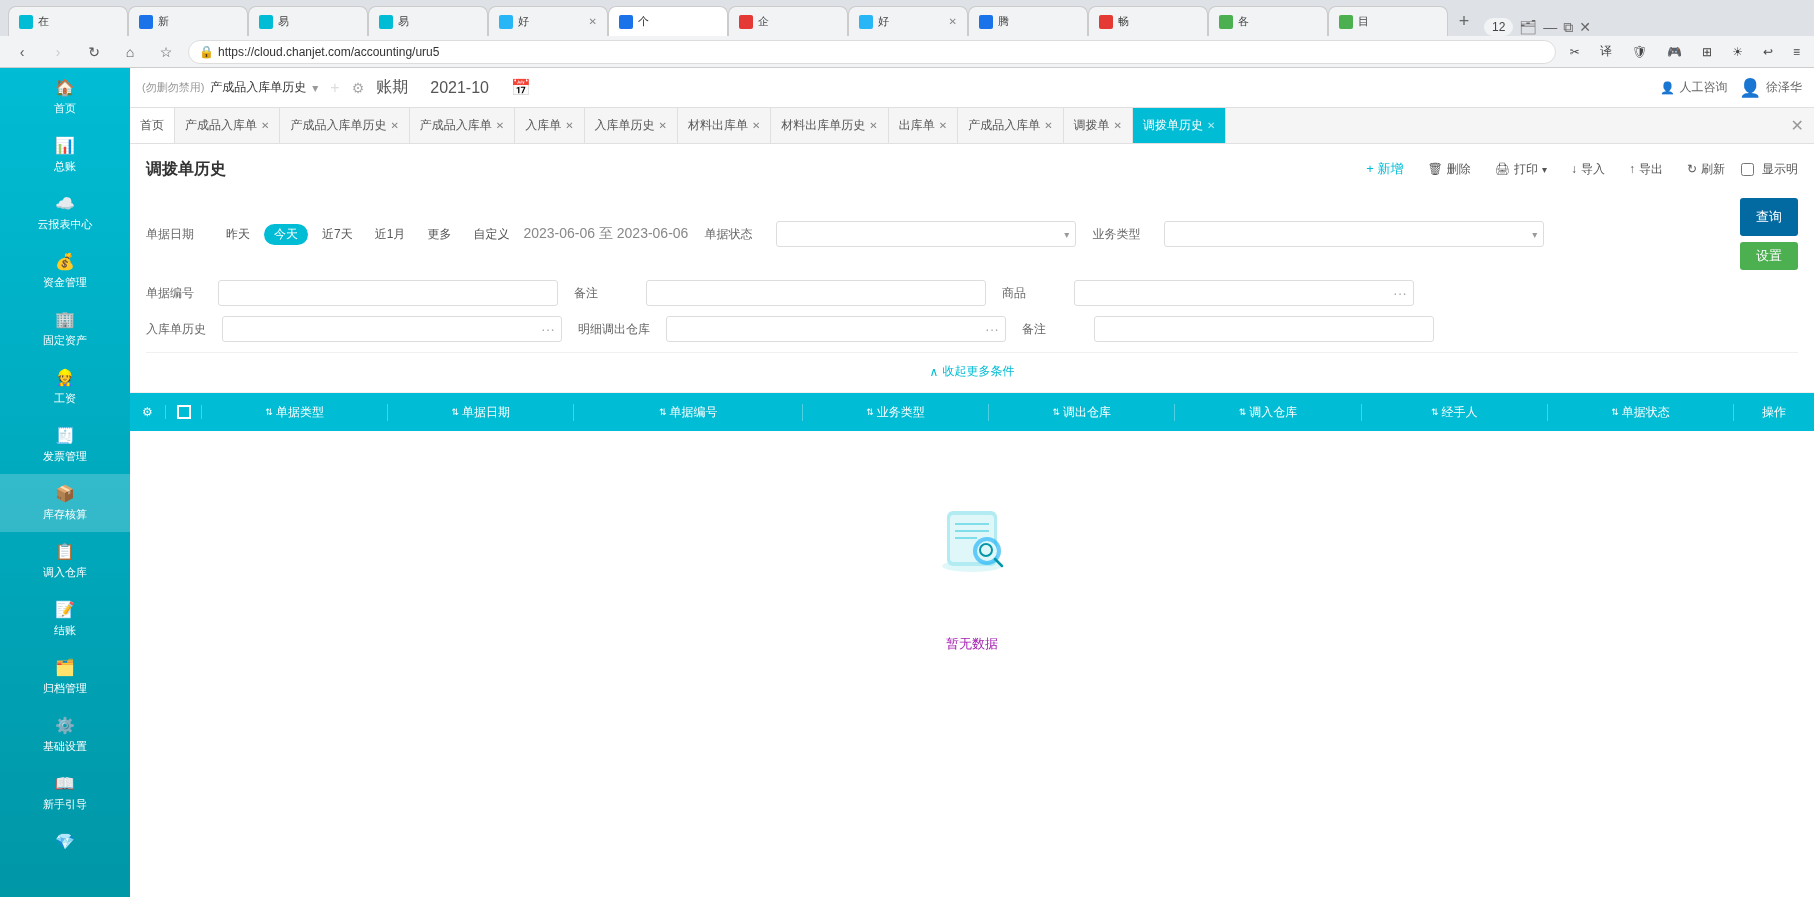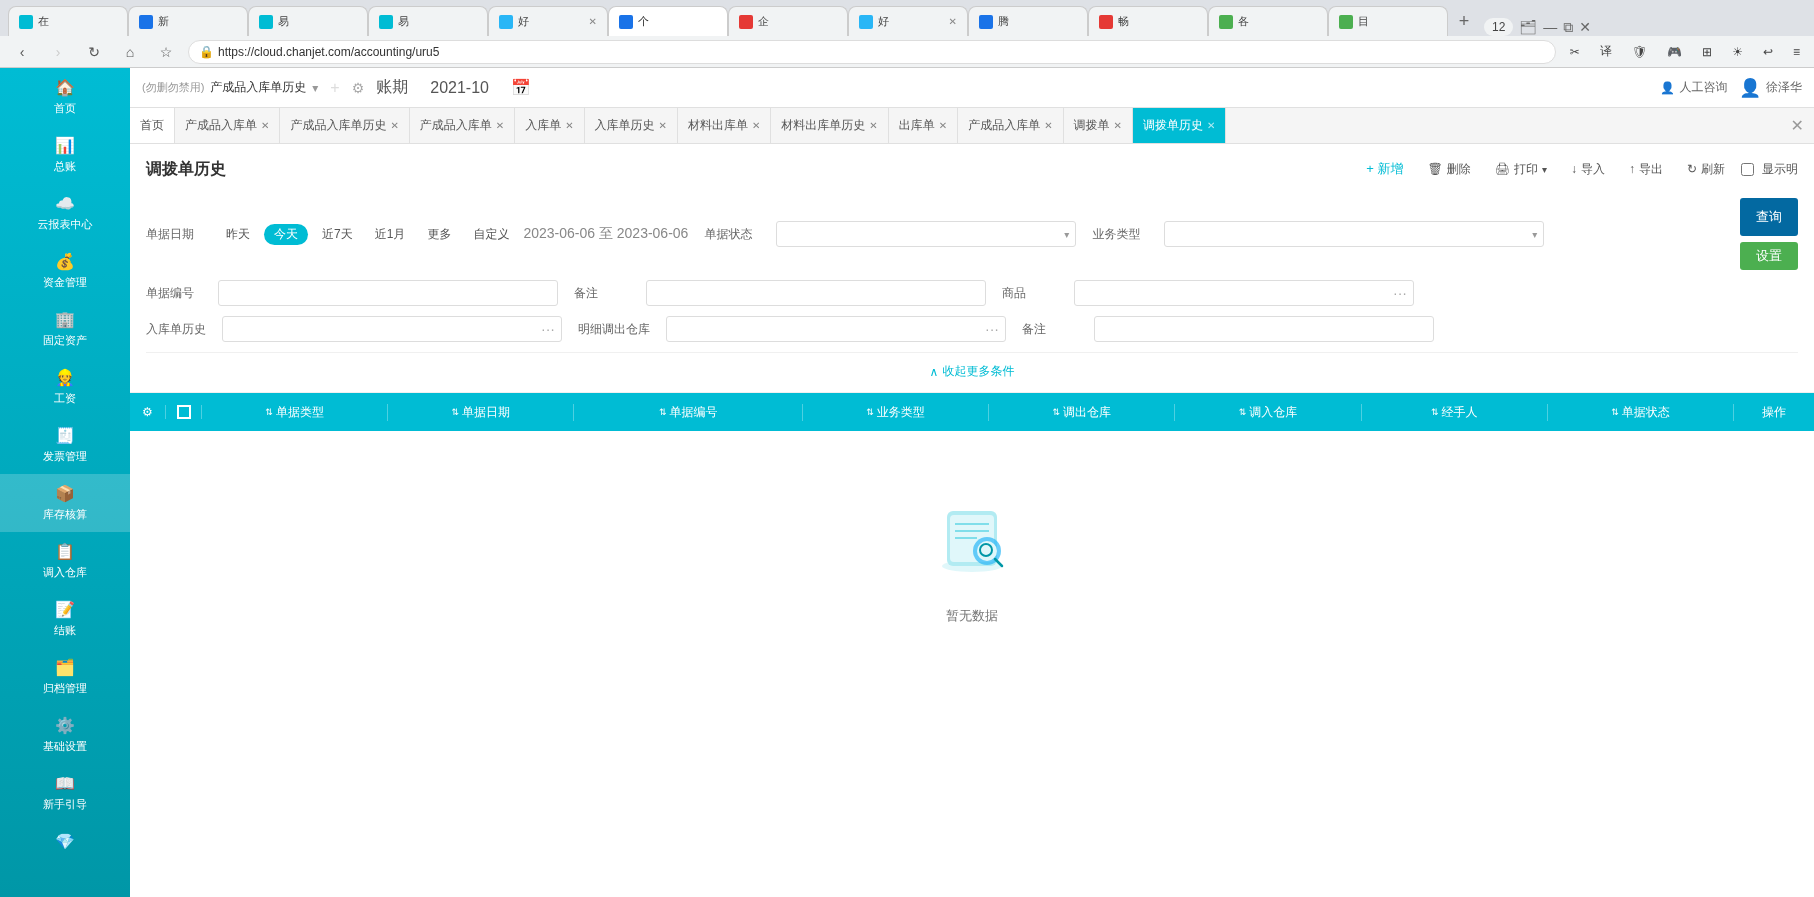--- a/index.html
+++ b/index.html
@@ -72,21 +72,21 @@
     .table-header { display: flex; align-items: center; background: #00bcd4; height: 38px; }
     .th-cell { display: flex; align-items: center; justify-content: center; color: #fff; font-size: 12px; font-weight: normal; padding: 0 8px; border-right: 1px solid rgba(255,255,255,0.3); gap: 3px; white-space: nowrap; }
     .th-cell:last-child { border-right: none; margin-left: auto; }
     .th-settings { width: 36px; justify-content: center; }
     .th-checkbox { width: 36px; justify-content: center; }
     .th-checkbox-box { width: 14px; height: 14px; border: 2px solid #fff; background: transparent; cursor: pointer; }
 
     
     .empty-state { display: flex; flex-direction: column; align-items: center; justify-content: center; padding: 60px 0; }
     .empty-icon { width: 100px; height: 100px; position: relative; margin-bottom: 16px; }
-    .empty-text { font-size: 13px; color: #737373; }
+    .empty-text { font-size: 13px; color: #a21caf; margin-top: 28px; }
 
     
     .btn-query { background: #0369a1; color: #fff; border: none; padding: 10px 16px; border-radius: 3px; font-size: 13px; cursor: pointer; }
     .btn-settings { background: #4caf50; color: #fff; border: none; padding: 5px 16px; border-radius: 3px; font-size: 13px; cursor: pointer; }
 
     .filter-right-btns { display: flex; flex-direction: column; gap: 6px; margin-left: auto; }
 
     
     .scroll-illustration { width: 100px; height: 100px; }
 

